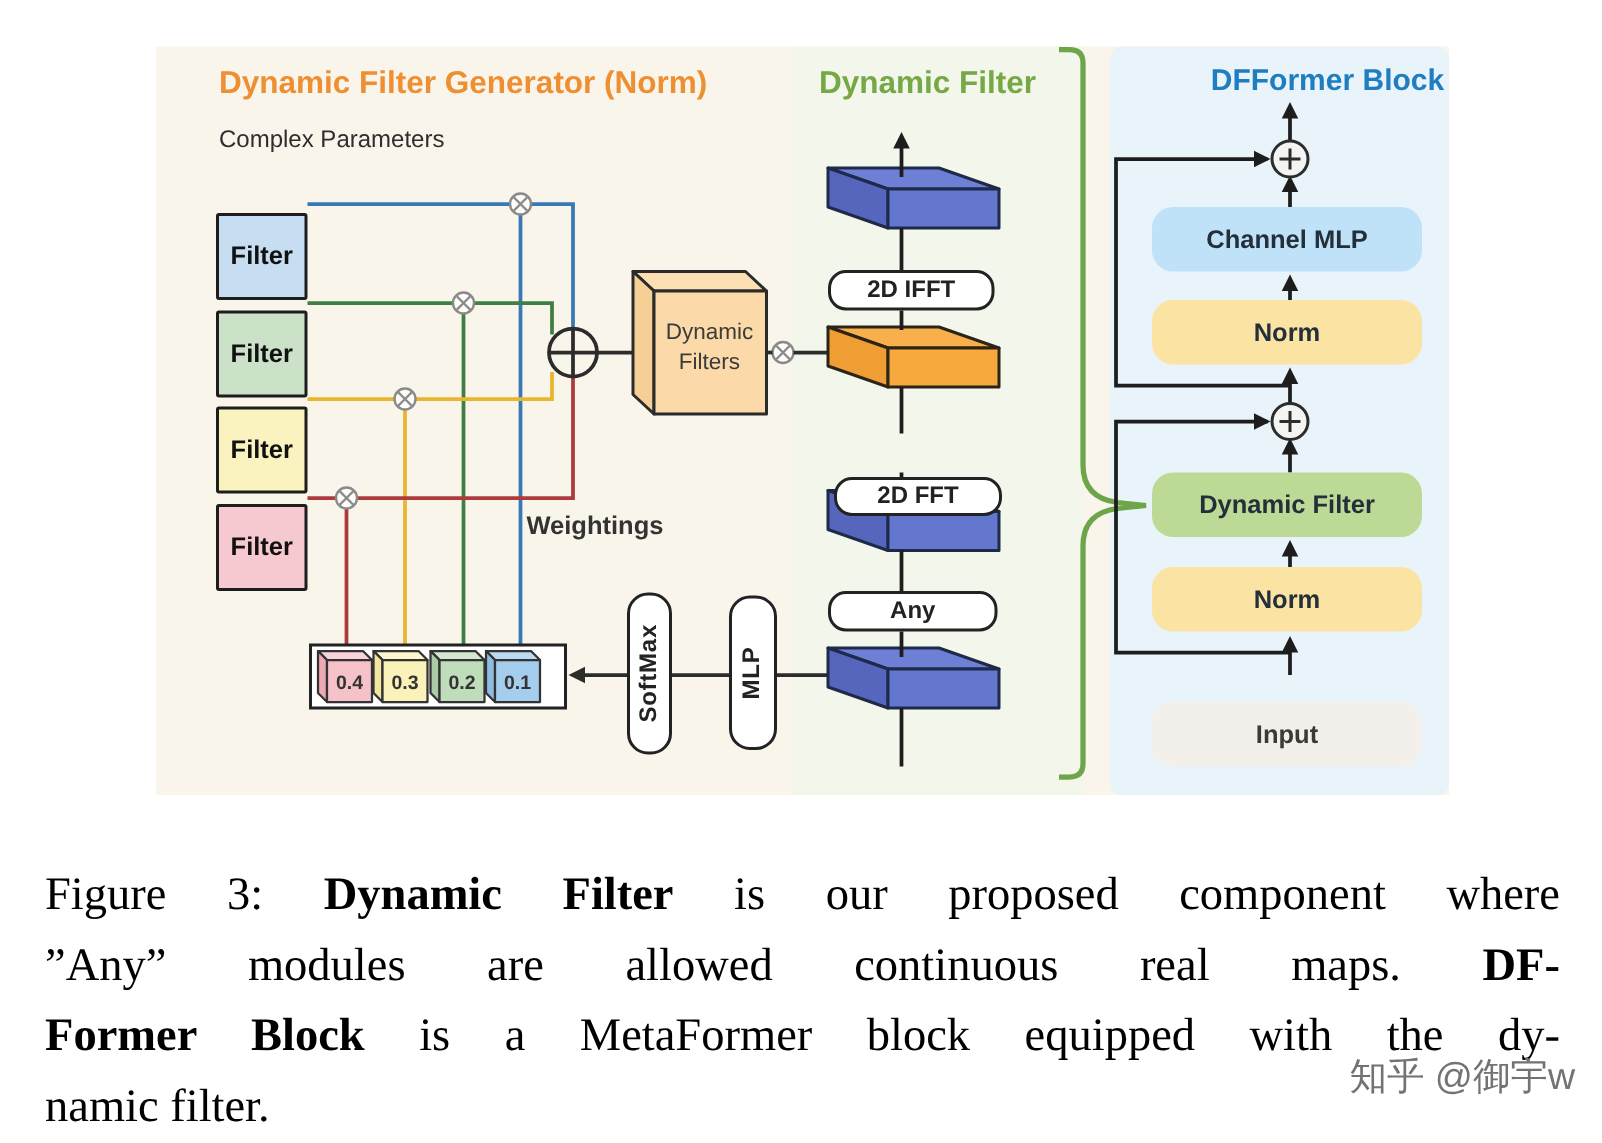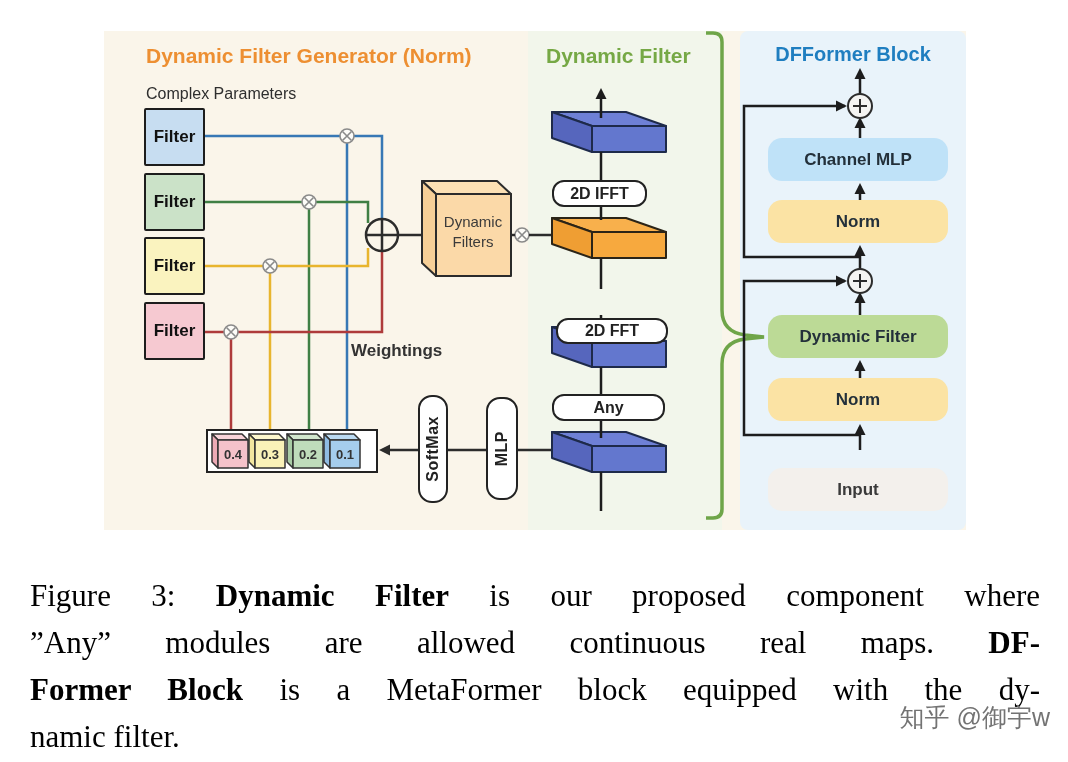--- a/index.html
+++ b/index.html
@@ -5,31 +5,31 @@
   html,body{margin:0;padding:0;background:#fff;}
   .page{position:relative;width:1068px;height:762px;background:#ffffff;overflow:hidden;
         font-family:"Liberation Sans",sans-serif;}
   .figure-bg{position:absolute;left:104px;top:31px;width:862px;height:499px;background:#FAF5EA;}
   .mid-panel{position:absolute;left:528px;top:31px;width:194px;height:499px;background:#F2F6EB;}
   .right-panel{position:absolute;left:740px;top:31px;width:226px;height:499px;background:#E9F3FA;border-radius:8px;}
   .abs{position:absolute;}
   .gen-title{left:146px;top:44px;font-size:21px;font-weight:bold;color:#ED8F32;white-space:nowrap;}
   .sub-label{left:146px;top:85px;font-size:16px;color:#2e2e2e;white-space:nowrap;}
   .df-title{left:546px;top:44px;font-size:21px;font-weight:bold;color:#76A845;white-space:nowrap;}
-  .dff-title{left:740px;top:43px;width:226px;text-align:center;font-size:20px;font-weight:bold;color:#1F7EC0;}
+  .dff-title{left:740px;top:43px;width:226px;text-align:center;font-size:20px;font-weight:bold;color:#1F7EC0;padding-left:32px;}
   .filter-box{left:144px;width:61px;height:58px;border:2px solid #1d1d1d;border-radius:2px;
-              display:flex;align-items:center;justify-content:center;font-weight:bold;font-size:17px;color:#111;box-sizing:border-box;}
+              display:flex;align-items:center;justify-content:center;font-weight:bold;font-size:17px;color:#111;box-sizing:border-box;margin-top:34px;}
   .f-blue{top:108px;background:#C7DDF1;}
   .f-green{top:173px;background:#CBE2C8;}
   .f-yellow{top:237px;background:#FAF3BF;}
   .f-pink{top:302px;background:#F6C9D1;}
   .dynfilters-label{left:434px;top:212px;width:78px;text-align:center;font-size:15px;color:#3b3b3b;line-height:1.3;}
   .op-box{background:#fff;border:2px solid #222;border-radius:12px;display:flex;align-items:center;justify-content:center;
           font-weight:bold;font-size:16px;color:#222;box-sizing:border-box;}
-  .op-ifft{left:552px;top:180px;width:95px;height:27px;}
+  .op-ifft{left:552px;top:180px;width:111px;height:27px;}
   .op-fft{left:556px;top:289px;width:112px;height:26px;margin-top:29px;}
   .op-any{left:552px;top:394px;width:113px;height:27px;}
   .vert-box{background:#fff;border:2px solid #222;border-radius:14px;box-sizing:border-box;
             display:flex;align-items:center;justify-content:center;}
   .vb-softmax{left:418px;top:395px;width:30px;height:108px;}
   .vb-mlp{left:486px;top:397px;width:32px;height:103px;}
   .vert-text{writing-mode:vertical-rl;transform:rotate(180deg);font-weight:bold;font-size:16px;color:#222;letter-spacing:.5px;}
   .weightings{left:351px;top:341px;font-size:17px;font-weight:bold;color:#333;}
   .dff-box{left:768px;width:180px;height:43px;border-radius:14px;display:flex;align-items:center;justify-content:center;
            font-weight:bold;font-size:17px;color:#23303a;}

